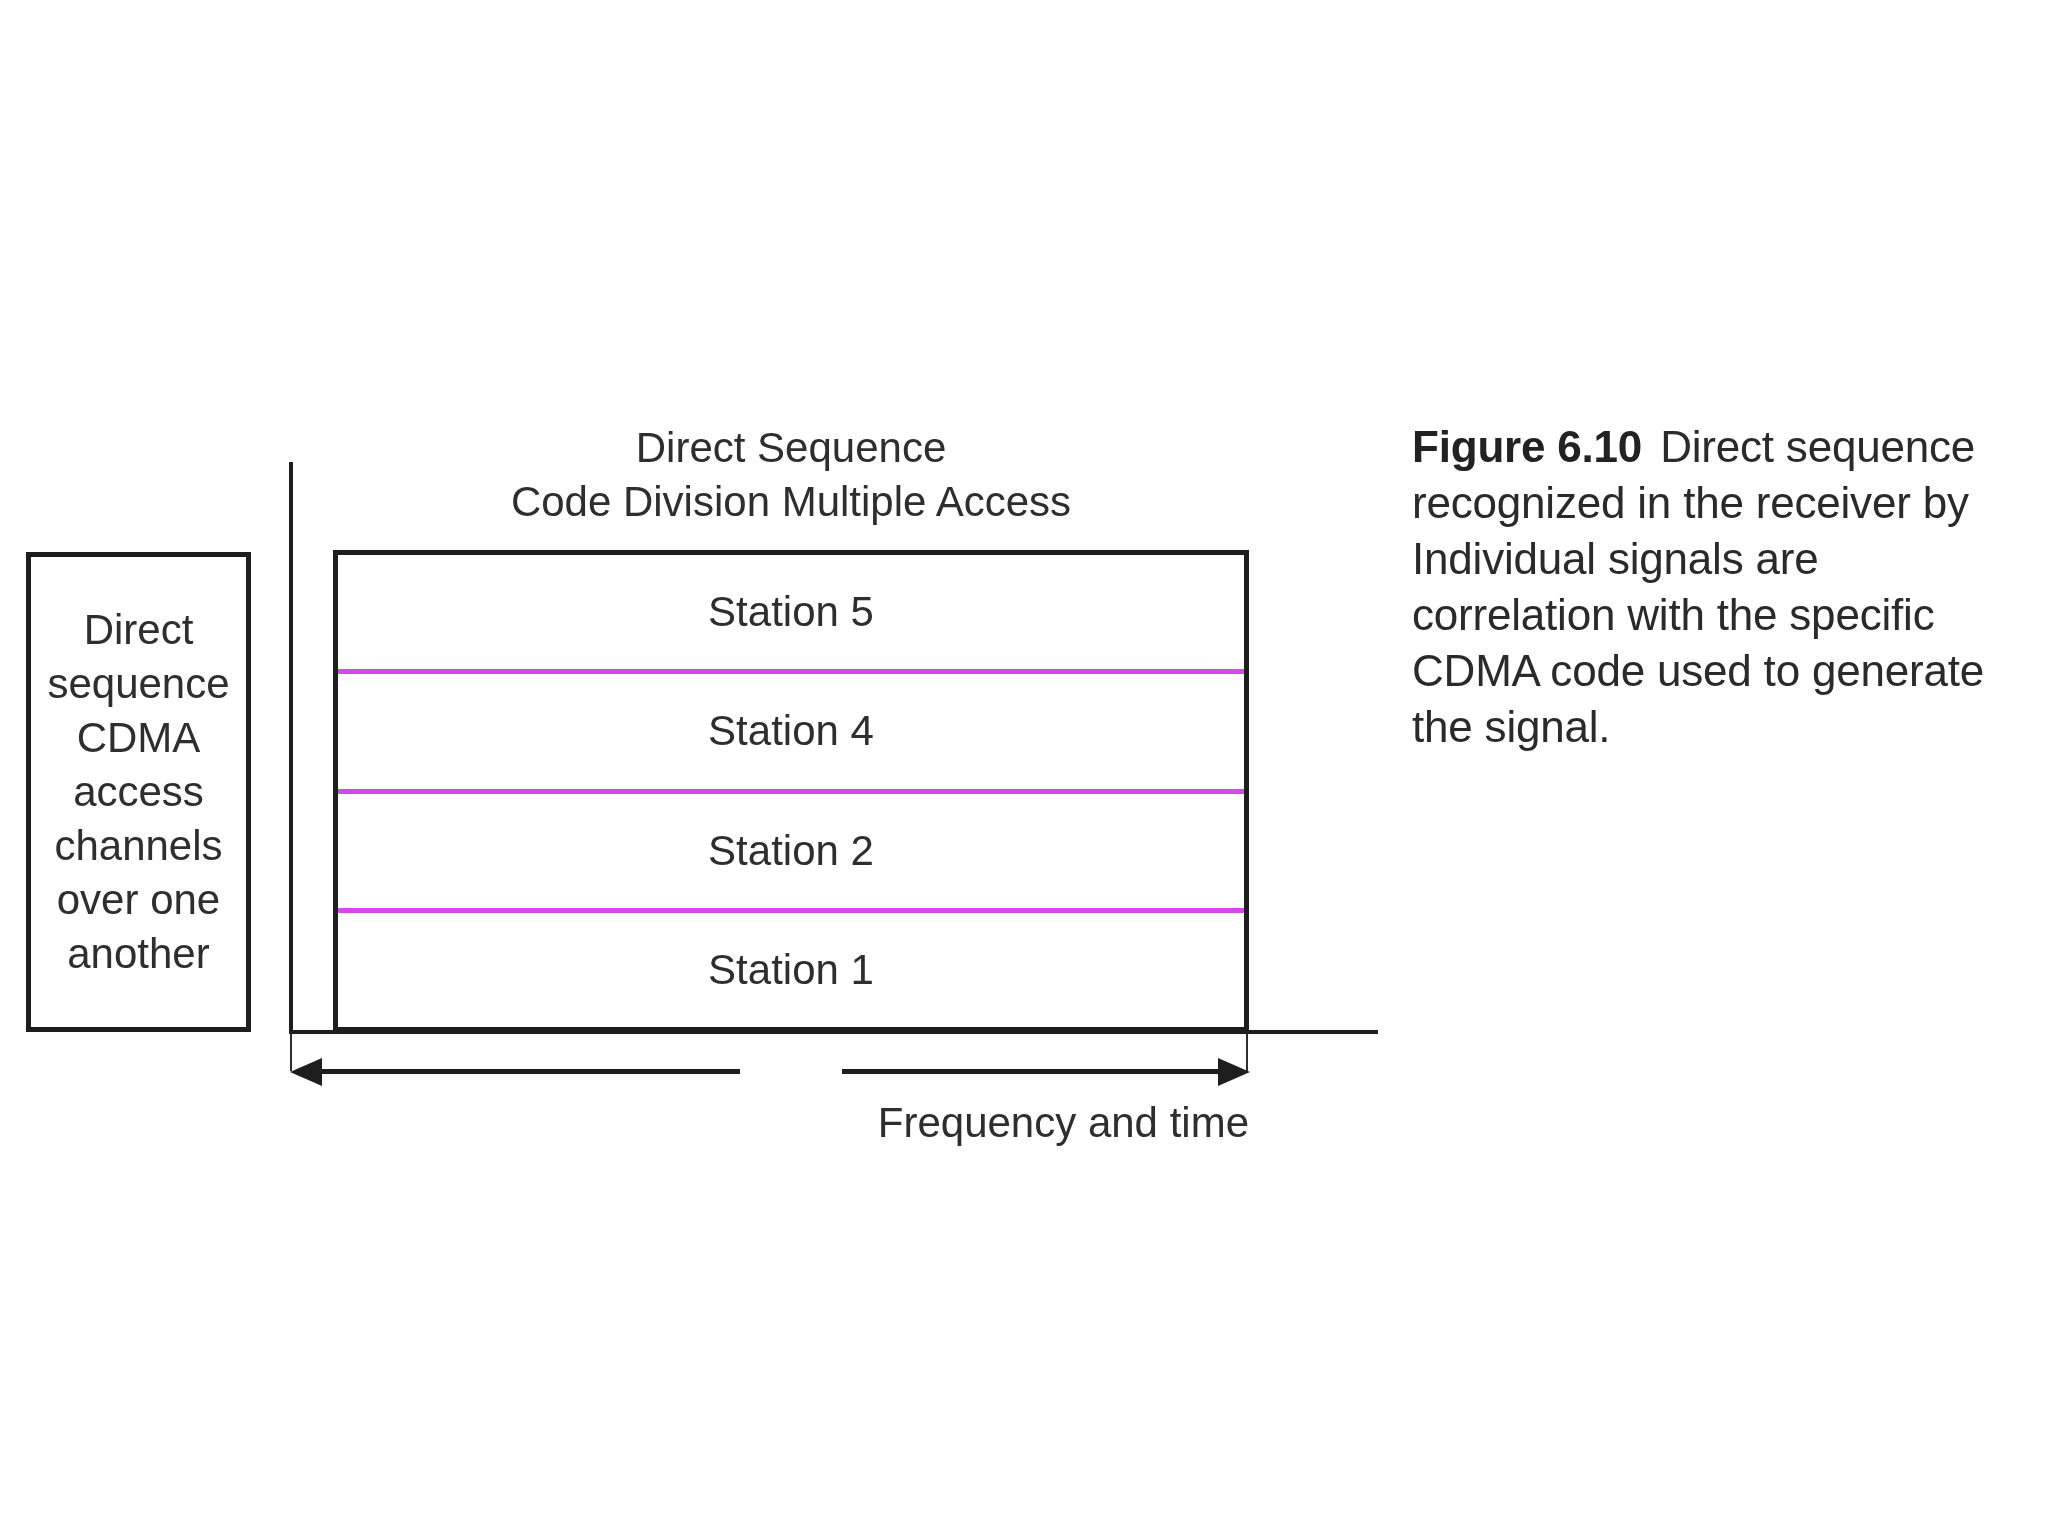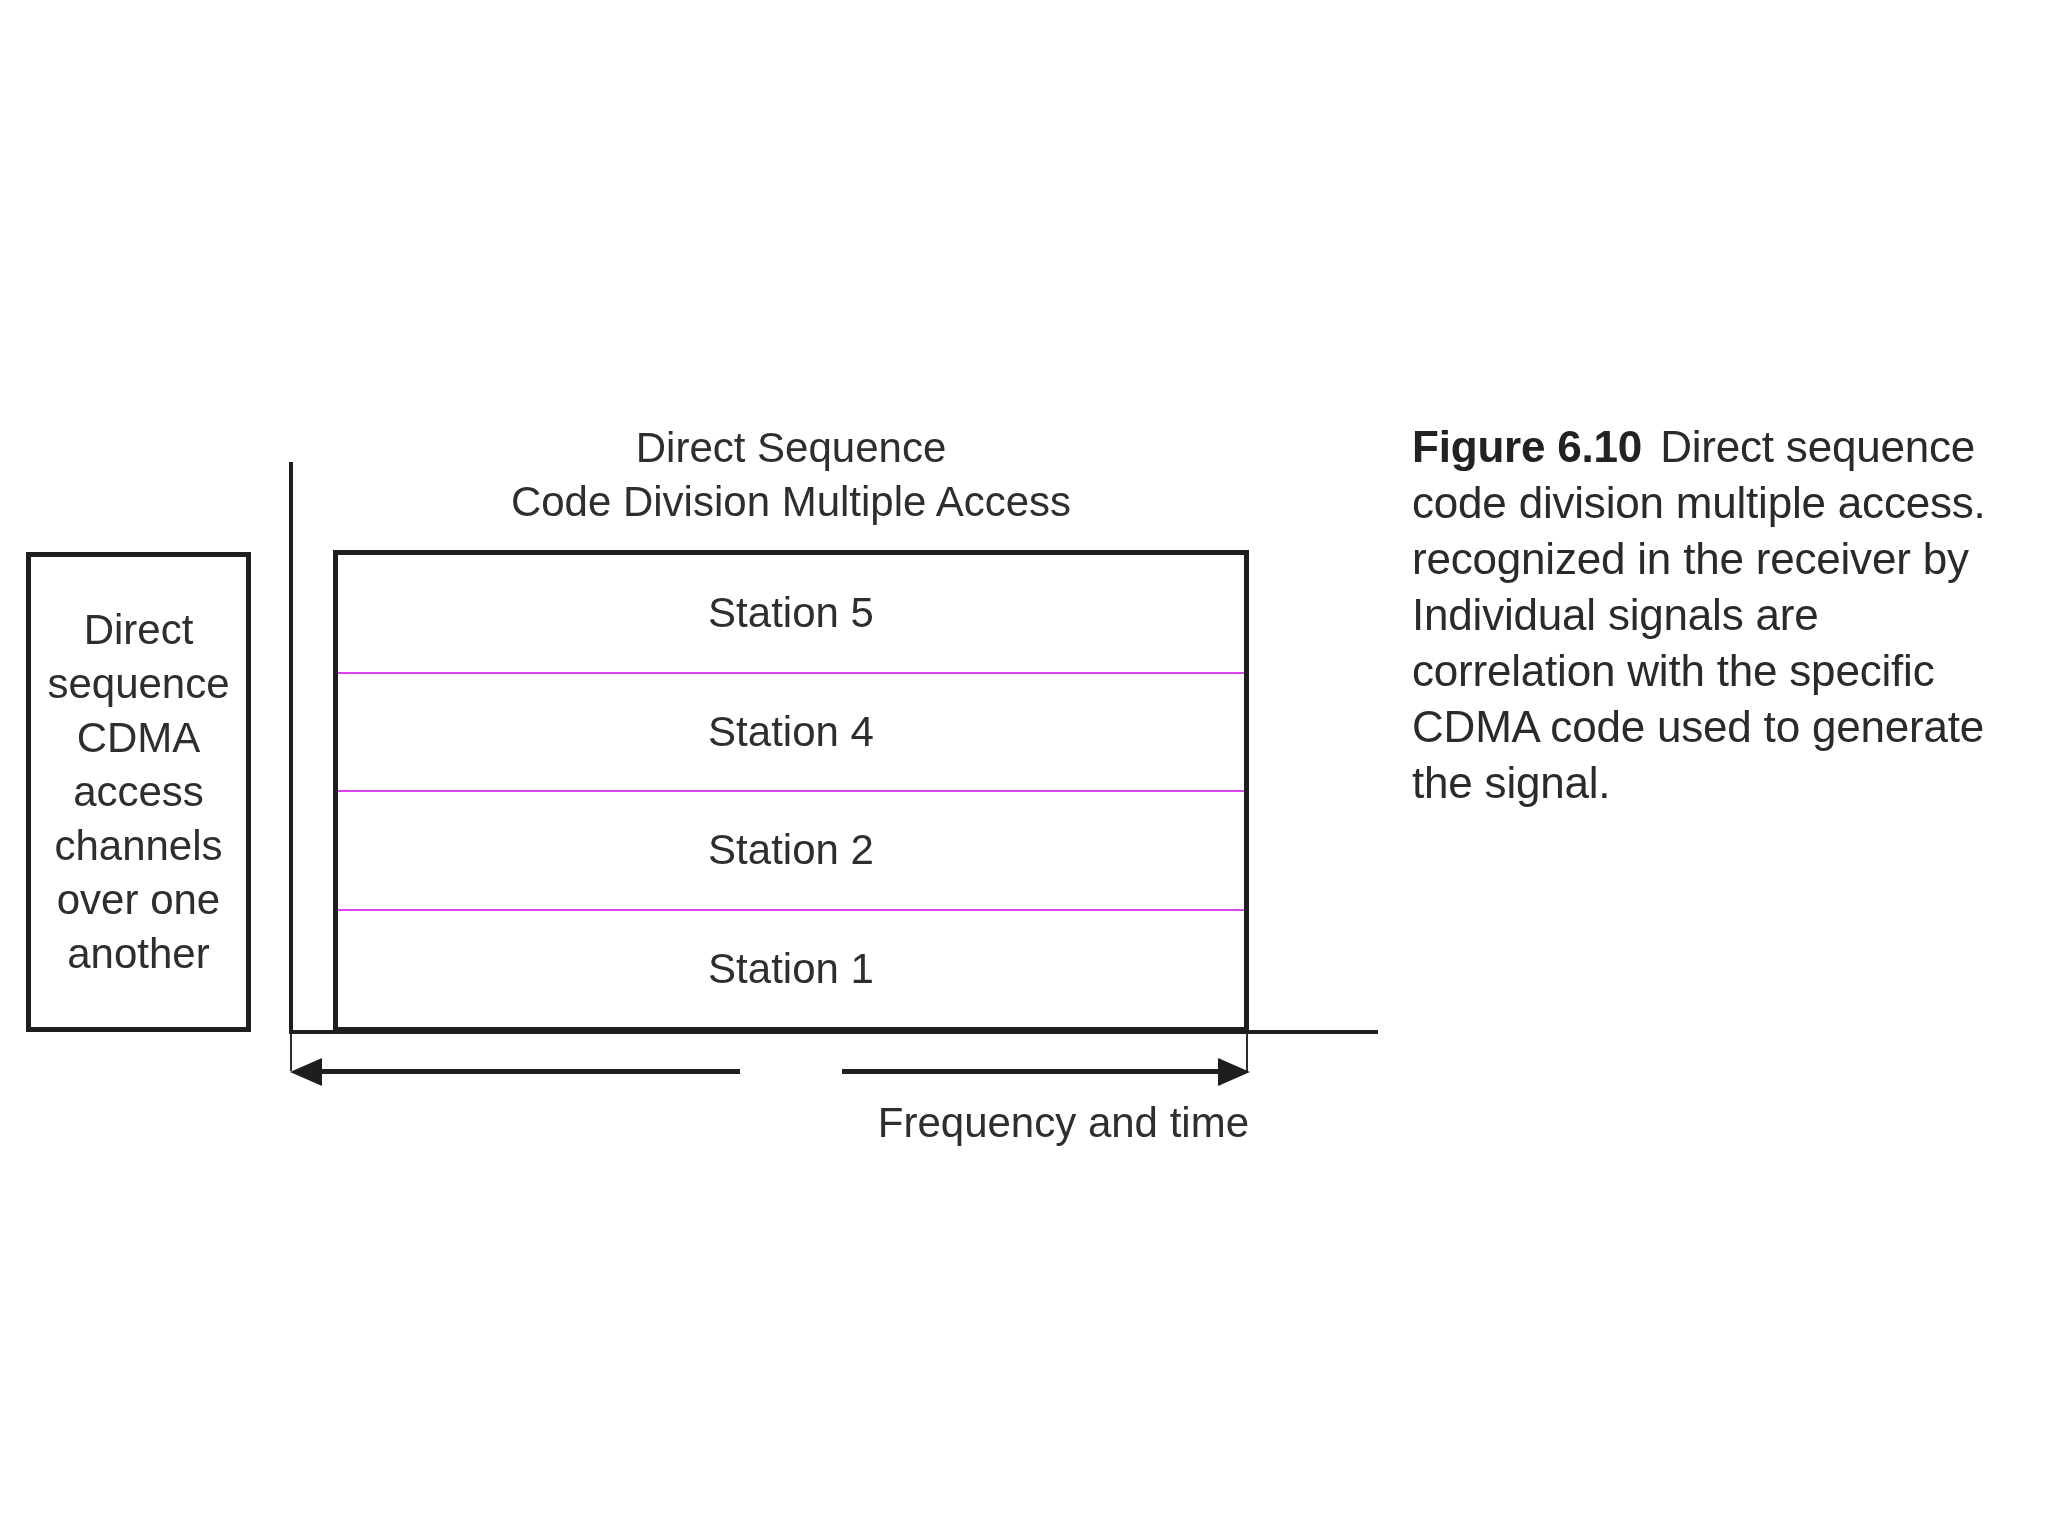--- a/index.html
+++ b/index.html
@@ -87,21 +87,21 @@
     display: flex;
     flex-direction: column;
   }
   .station-row {
     flex: 1;
     display: flex;
     align-items: center;
     justify-content: center;
     font-size: 42px;
     color: #2e2e2e;
-    border-bottom: 2px solid #d946ef;
+    border-bottom: 5px solid #d946ef;
     box-sizing: border-box;
   }
   .station-row:last-child { border-bottom: none; border-radius: 14px; }
 
   
   .arrow-seg {
     position: absolute;
     top: 1069px;
     height: 5px;
     background: #1e1e1e;
@@ -186,21 +186,20 @@
   <div class="arrow-seg arrow-seg-right"></div>
   <div class="arrow-head arrow-head-left"></div>
   <div class="arrow-head arrow-head-right"></div>
 
   <div class="freq-label">Frequency and time</div>
 
   <div class="caption">
     <div class="cap-line">
       <span class="fig-label">Figure 6.10</span><span class="line1-rest">Direct sequence</span>
     </div>
-    <div class="cap-line">code division multiple access.</div>
     <div class="cap-line">recognized in the receiver by</div>
     <div class="cap-line">Individual signals are</div>
     <div class="cap-line">correlation with the specific</div>
     <div class="cap-line">CDMA code used to generate</div>
     <div class="cap-line">the signal.</div>
   </div>
 
 </div>
 
 </body></html>

